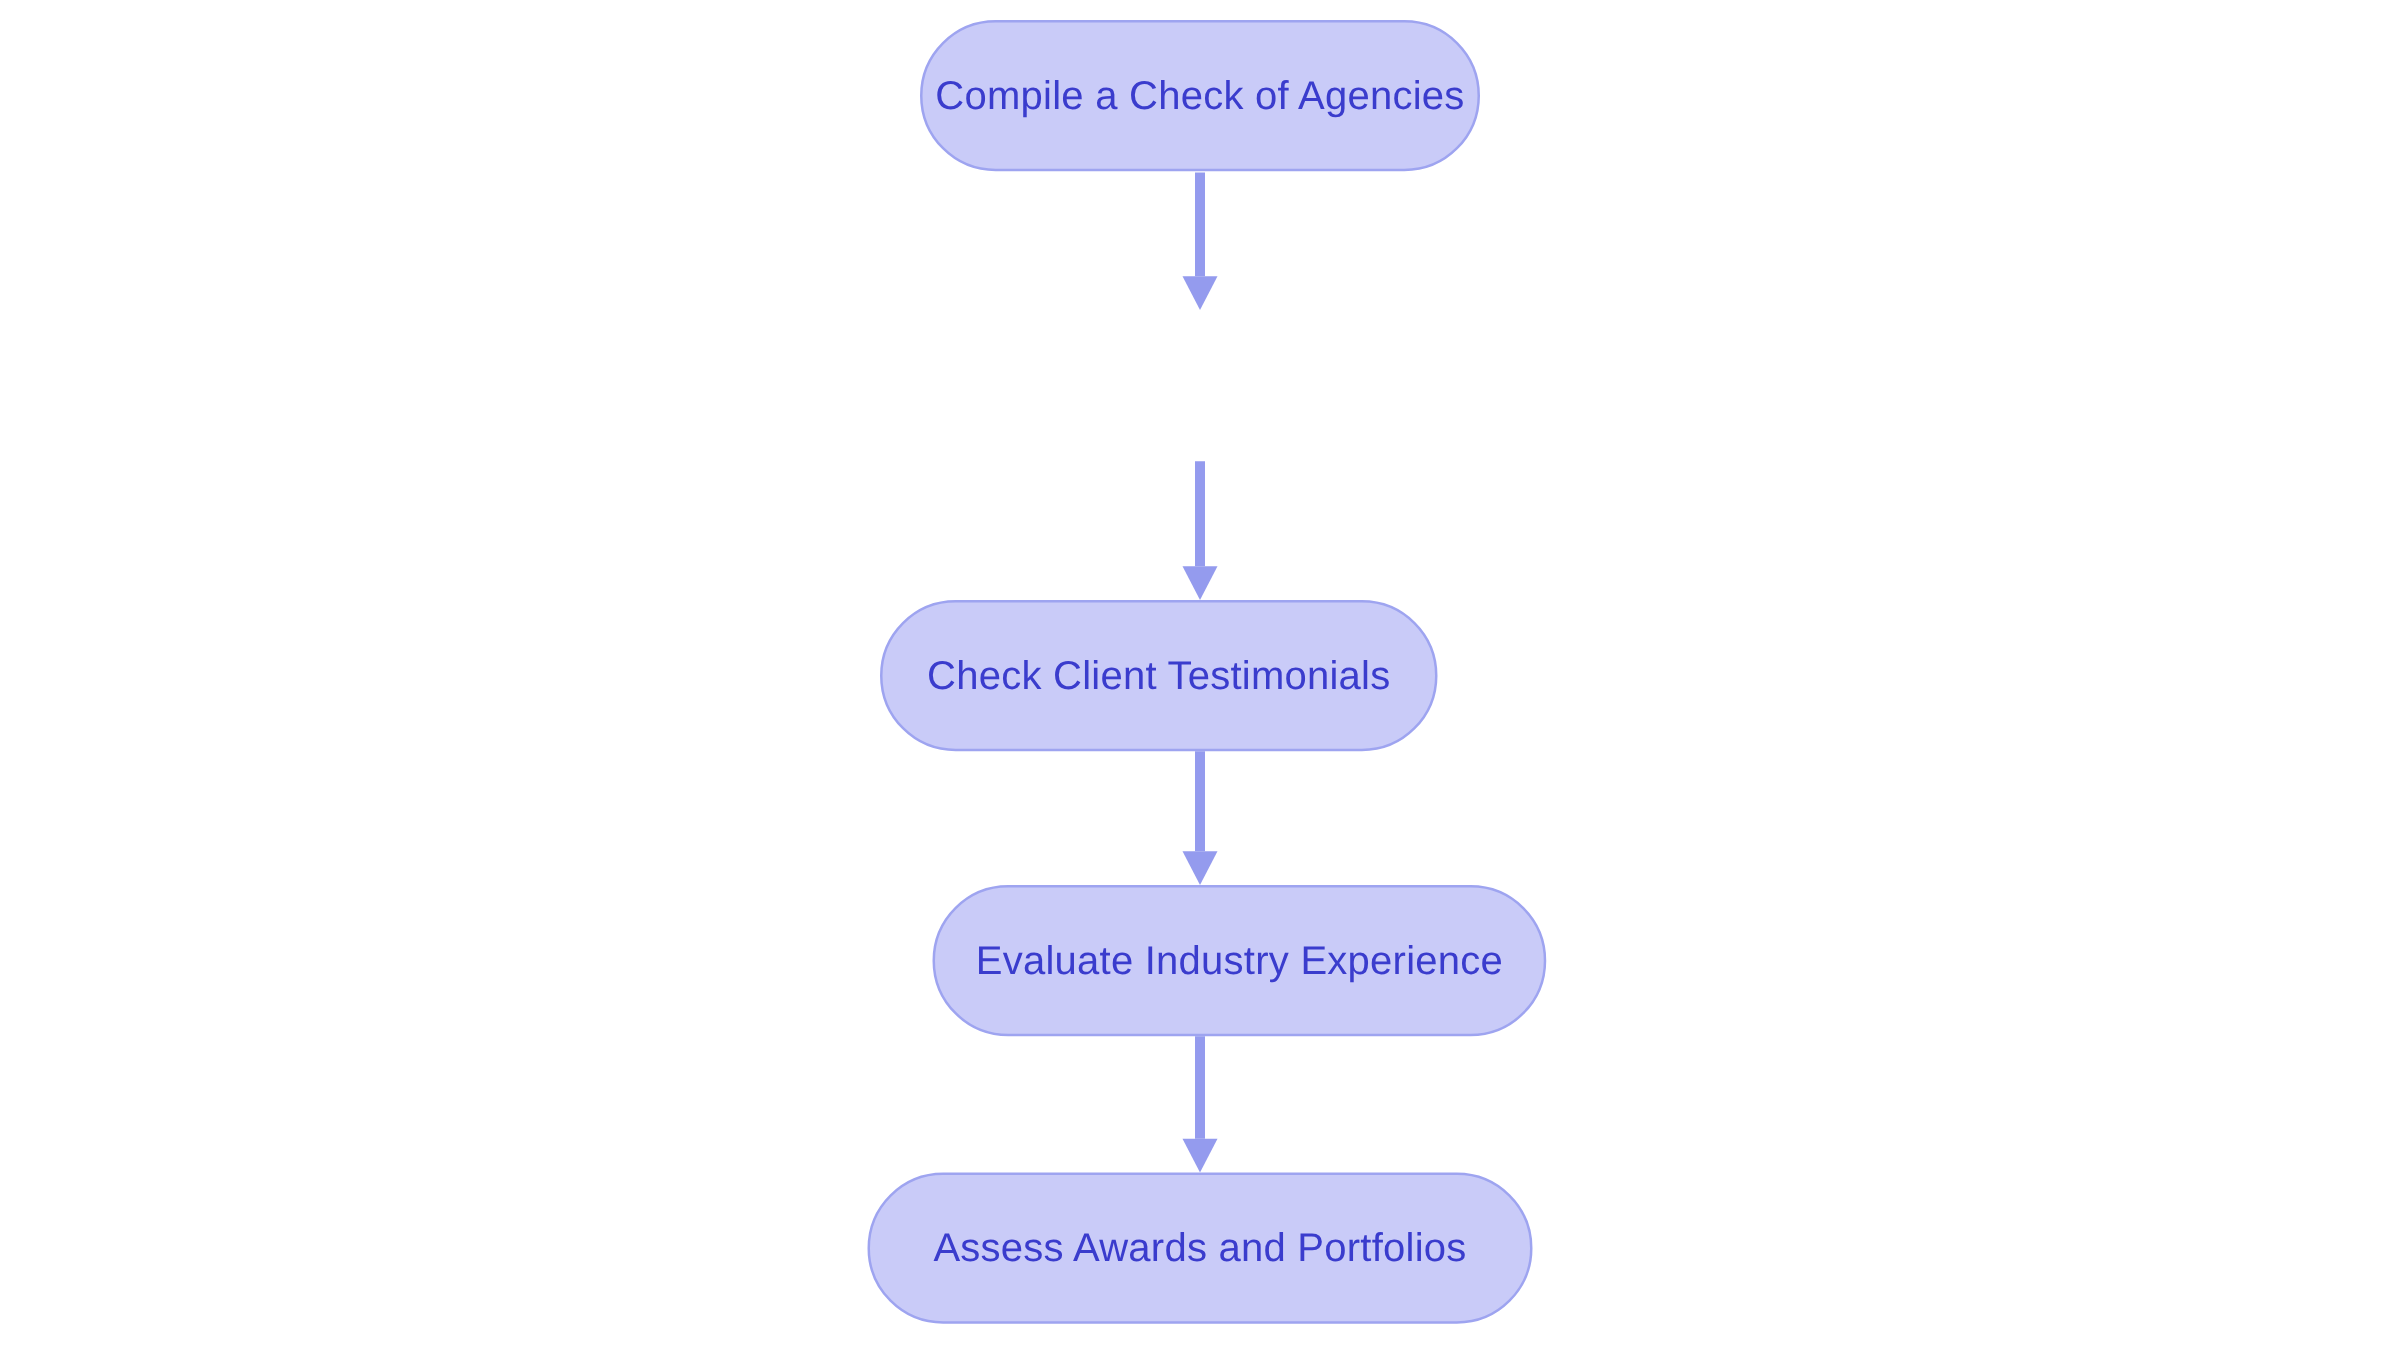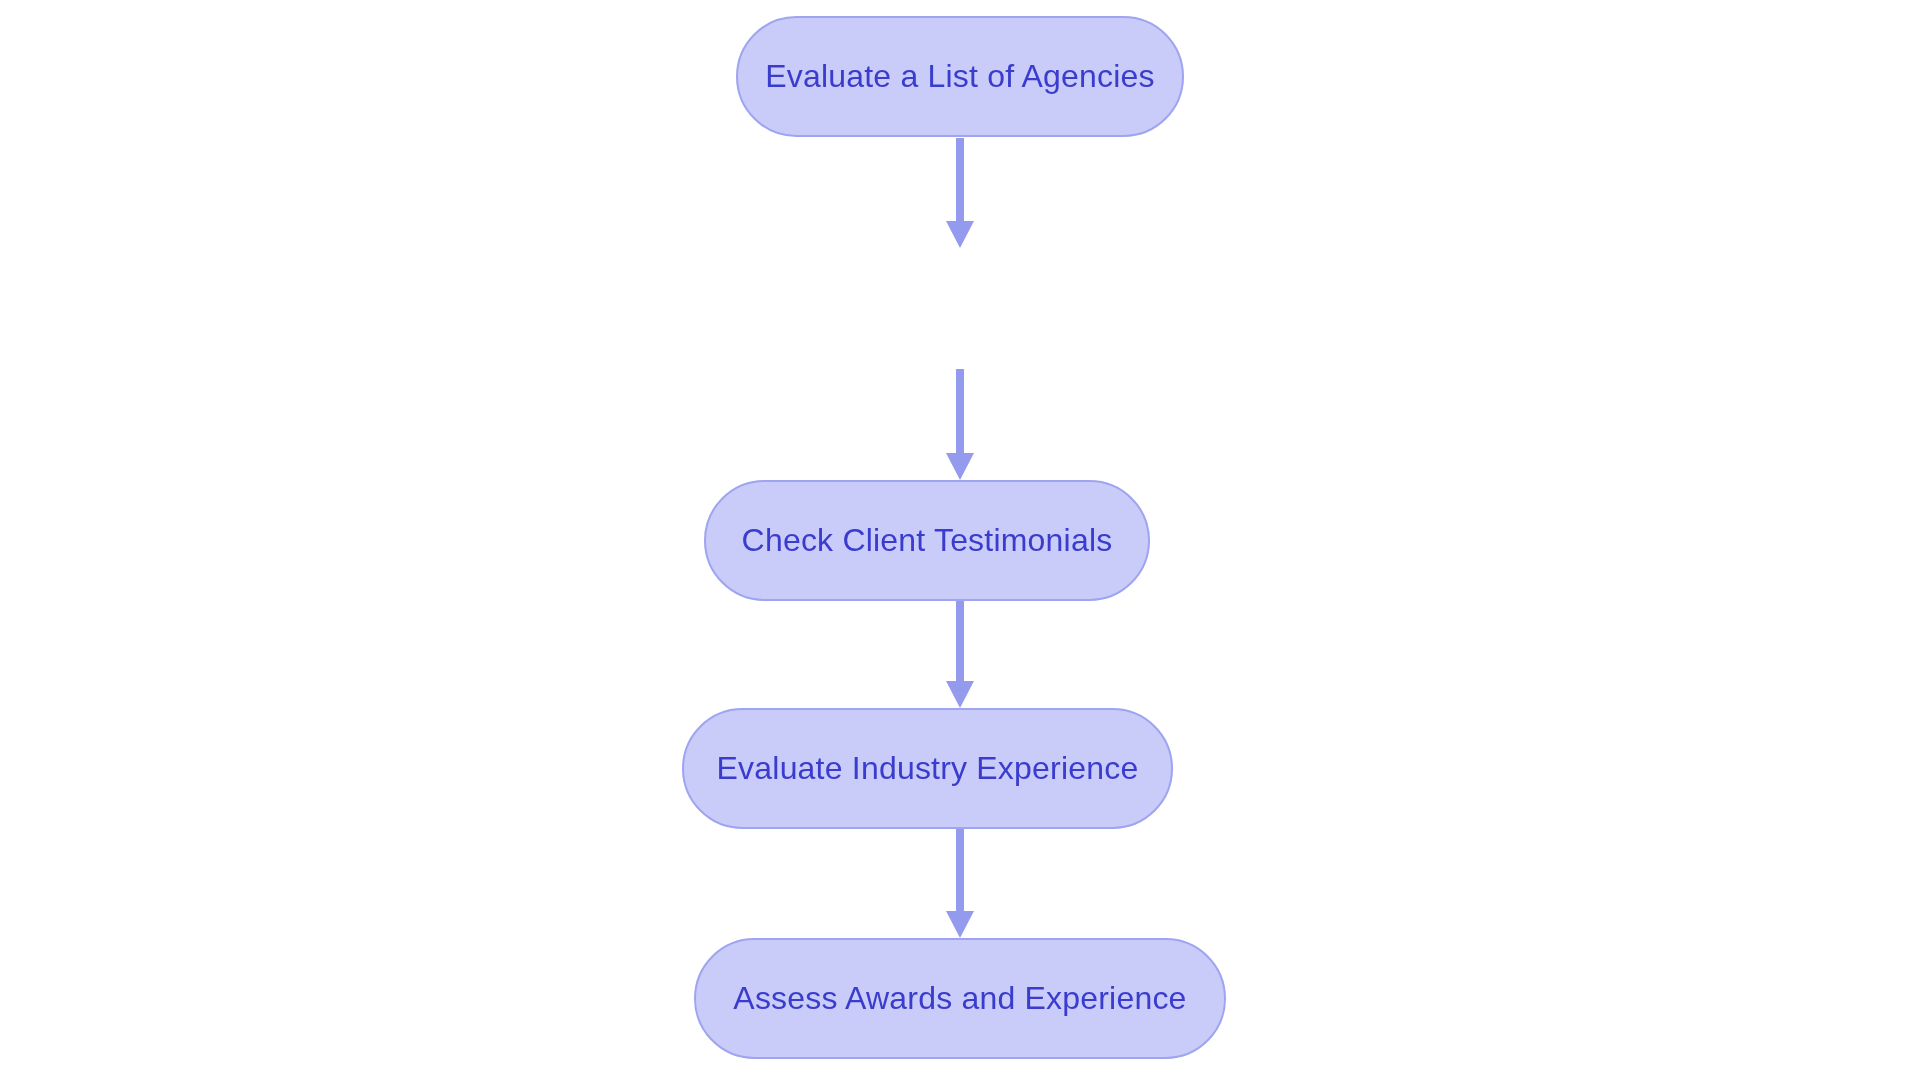--- a/index.html
+++ b/index.html
@@ -35,21 +35,21 @@
   }
   .node-label {
     font-size: 32px;
     letter-spacing: 0.2px;
     color: var(--node-text);
     white-space: nowrap;
   }
   .node-1 { left: 736px; top: 16px;  width: 448px; }
   .node-2 { left: 795px; top: 248px; width: 330px; }
   .node-3 { left: 704px; top: 480px; width: 446px; }
-  .node-4 { left: 682px; top: 708px; width: 491px; }
+  .node-4 { left: 746px; top: 708px; width: 491px; }
   .node-5 { left: 694px; top: 938px; width: 532px; }
   .edge {
     position: absolute;
     width: 28px;
     display: flex;
     flex-direction: column;
     align-items: center;
   }
   .edge-line {
     width: 8px;
@@ -67,21 +67,21 @@
   .edge-2 { left: 946px; top: 369px; height: 111px; }
   .edge-3 { left: 946px; top: 601px; height: 107px; }
   .edge-4 { left: 946px; top: 829px; height: 109px; }
 </style>
 </head>
 <body>
 
 <div class="canvas">
 
   <div class="node node-1">
-    <span class="node-label">Evaluate a List of Agencies</span>
+    <span class="node-label">Compile a Check of Agencies</span>
   </div>
 
   <div class="edge edge-1">
     <div class="edge-line"></div>
     <div class="edge-head"></div>
   </div>
 
 
   <div class="edge edge-2">
     <div class="edge-line"></div>
@@ -100,16 +100,16 @@
   <div class="node node-4">
     <span class="node-label">Evaluate Industry Experience</span>
   </div>
 
   <div class="edge edge-4">
     <div class="edge-line"></div>
     <div class="edge-head"></div>
   </div>
 
   <div class="node node-5">
-    <span class="node-label">Assess Awards and Experience</span>
+    <span class="node-label">Assess Awards and Portfolios</span>
   </div>
 
 </div>
 
 </body></html>

